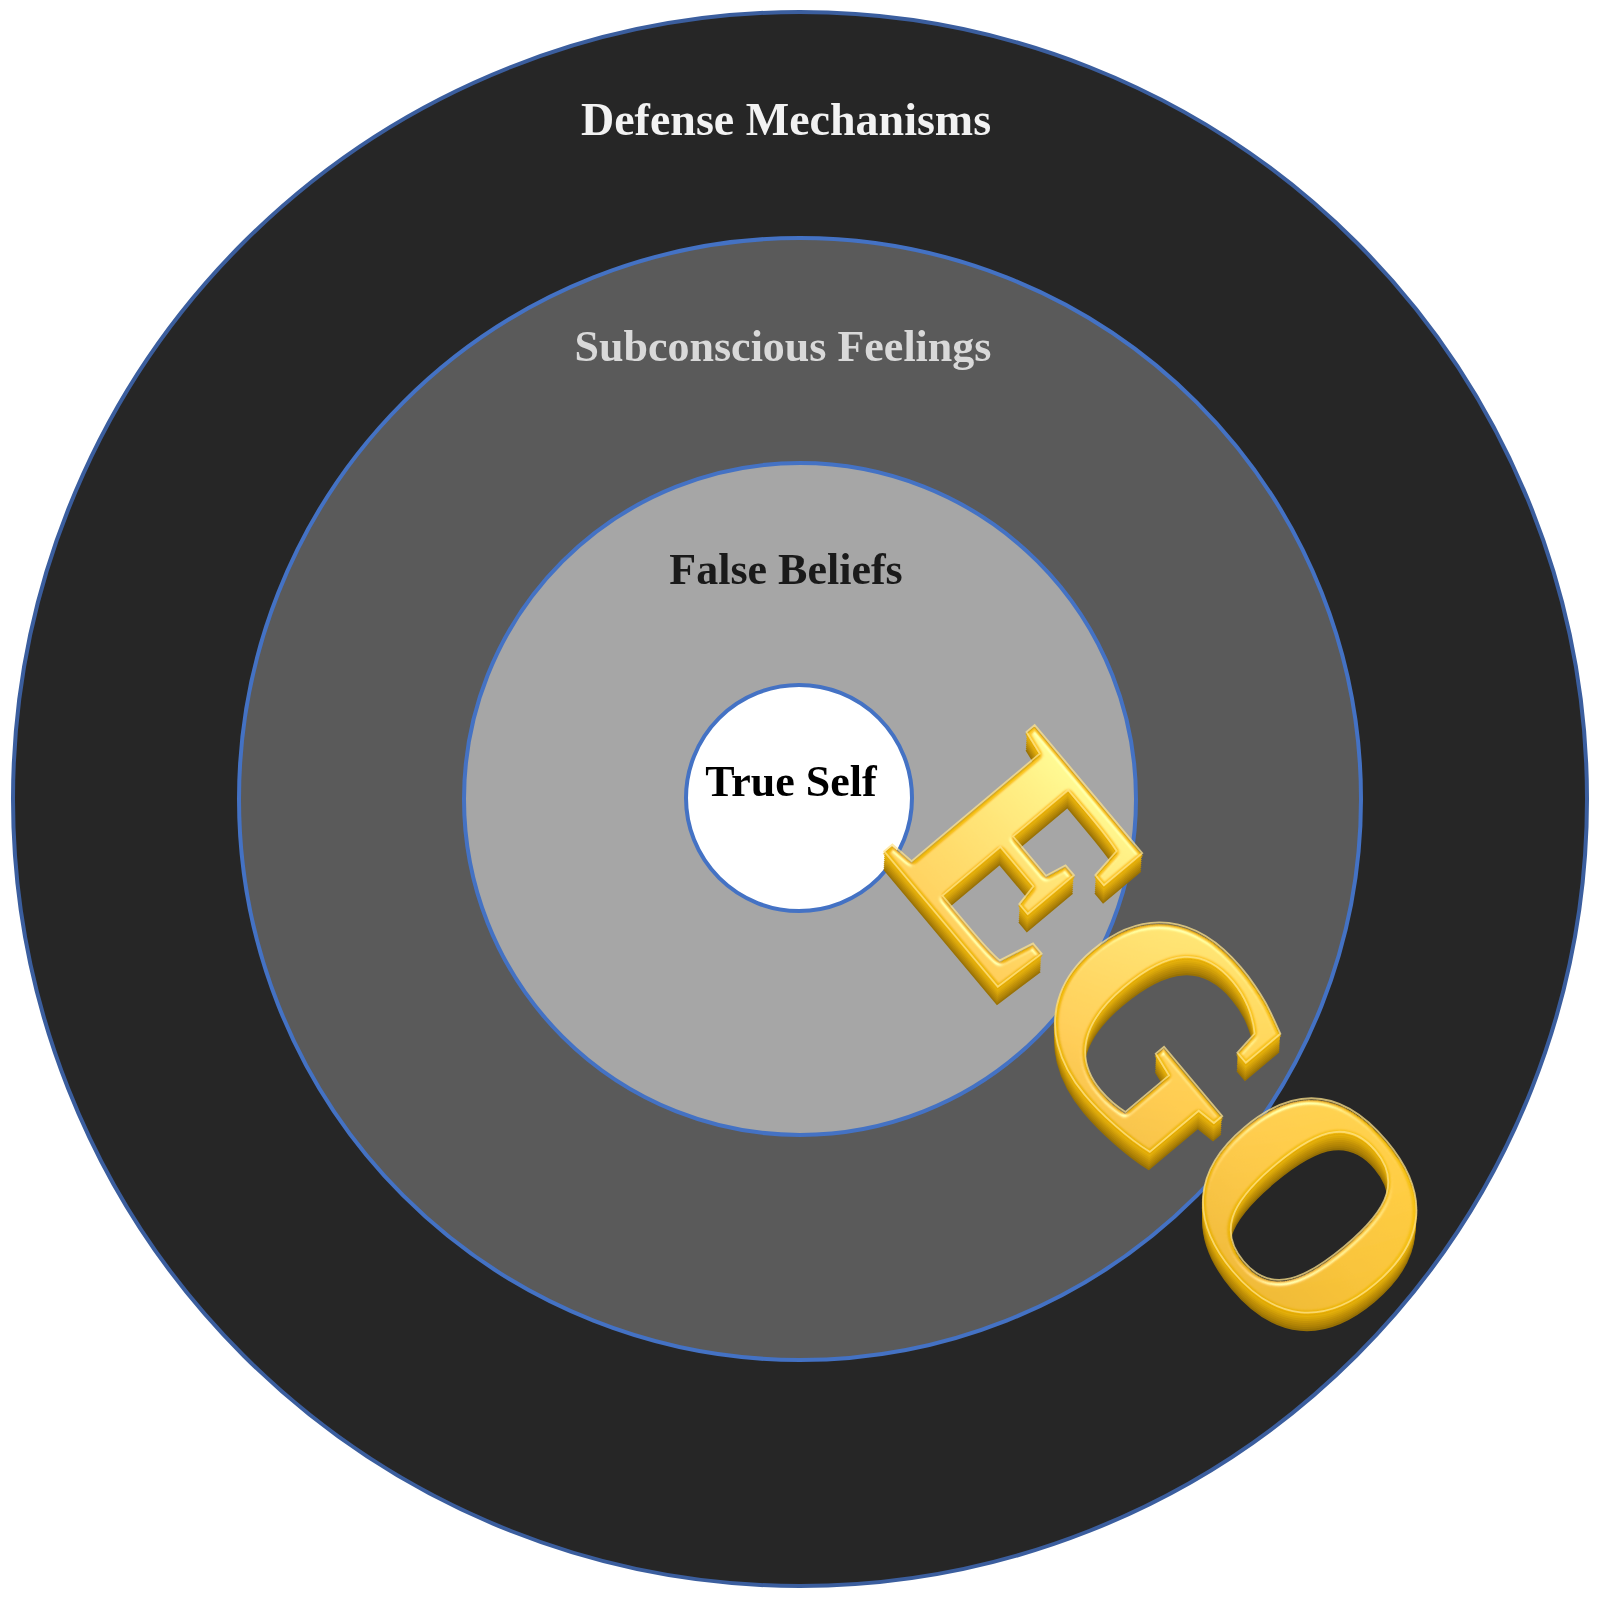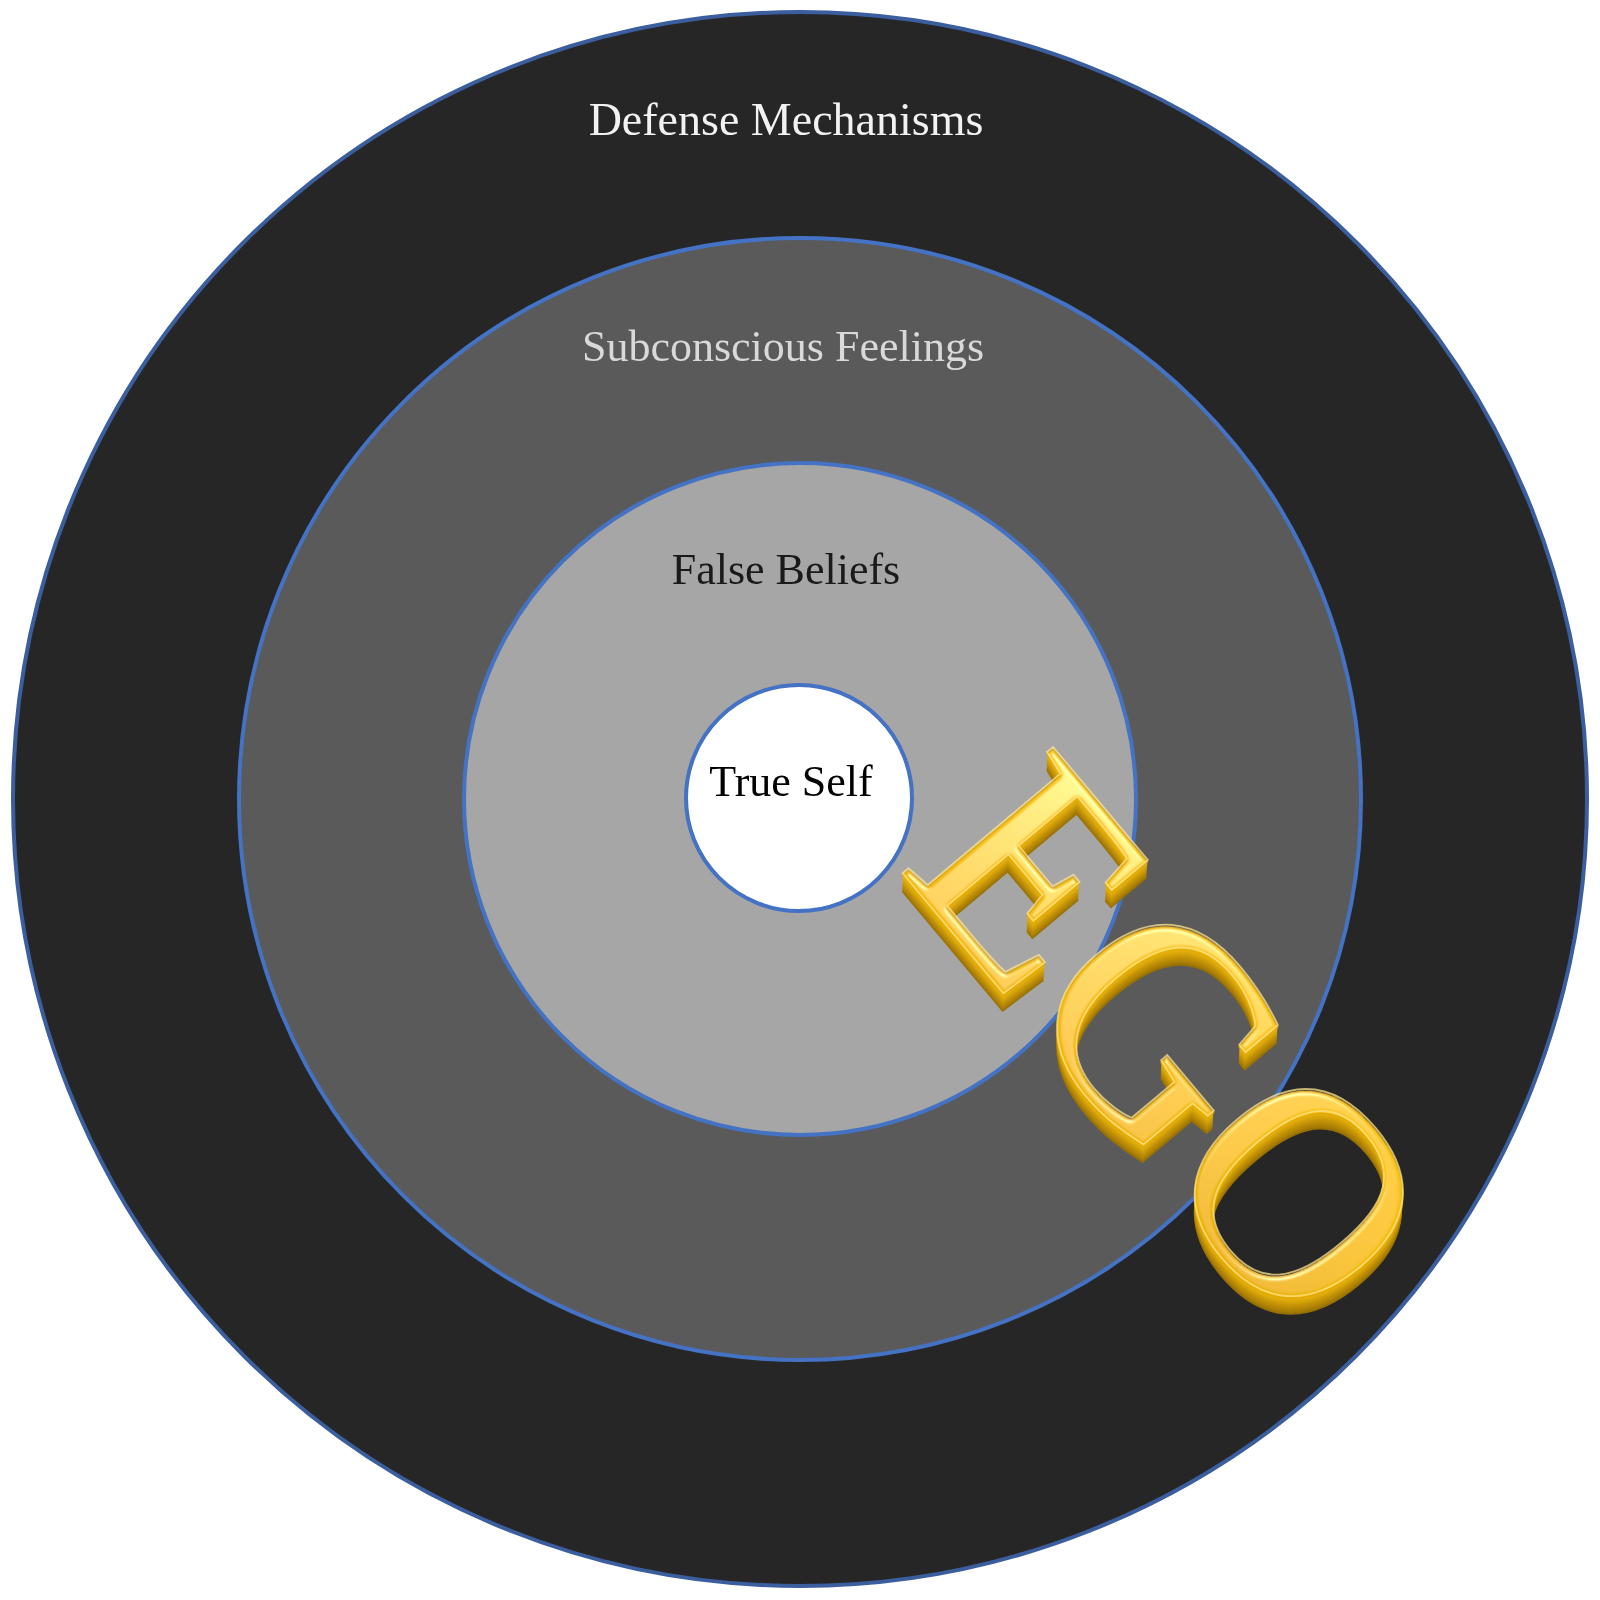--- a/index.html
+++ b/index.html
@@ -12,20 +12,21 @@
     width: 1600px;
     height: 1600px;
     overflow: hidden;
     font-family: "Liberation Serif", "DejaVu Serif", serif;
   }
   #stage {
     position: relative;
     width: 1600px;
     height: 1600px;
     background: #ffffff;
+    font-weight: bold;
   }
   #diagram-svg {
     position: absolute;
     left: 0;
     top: 0;
     width: 1600px;
     height: 1600px;
     display: block;
   }
   .ring-label {

